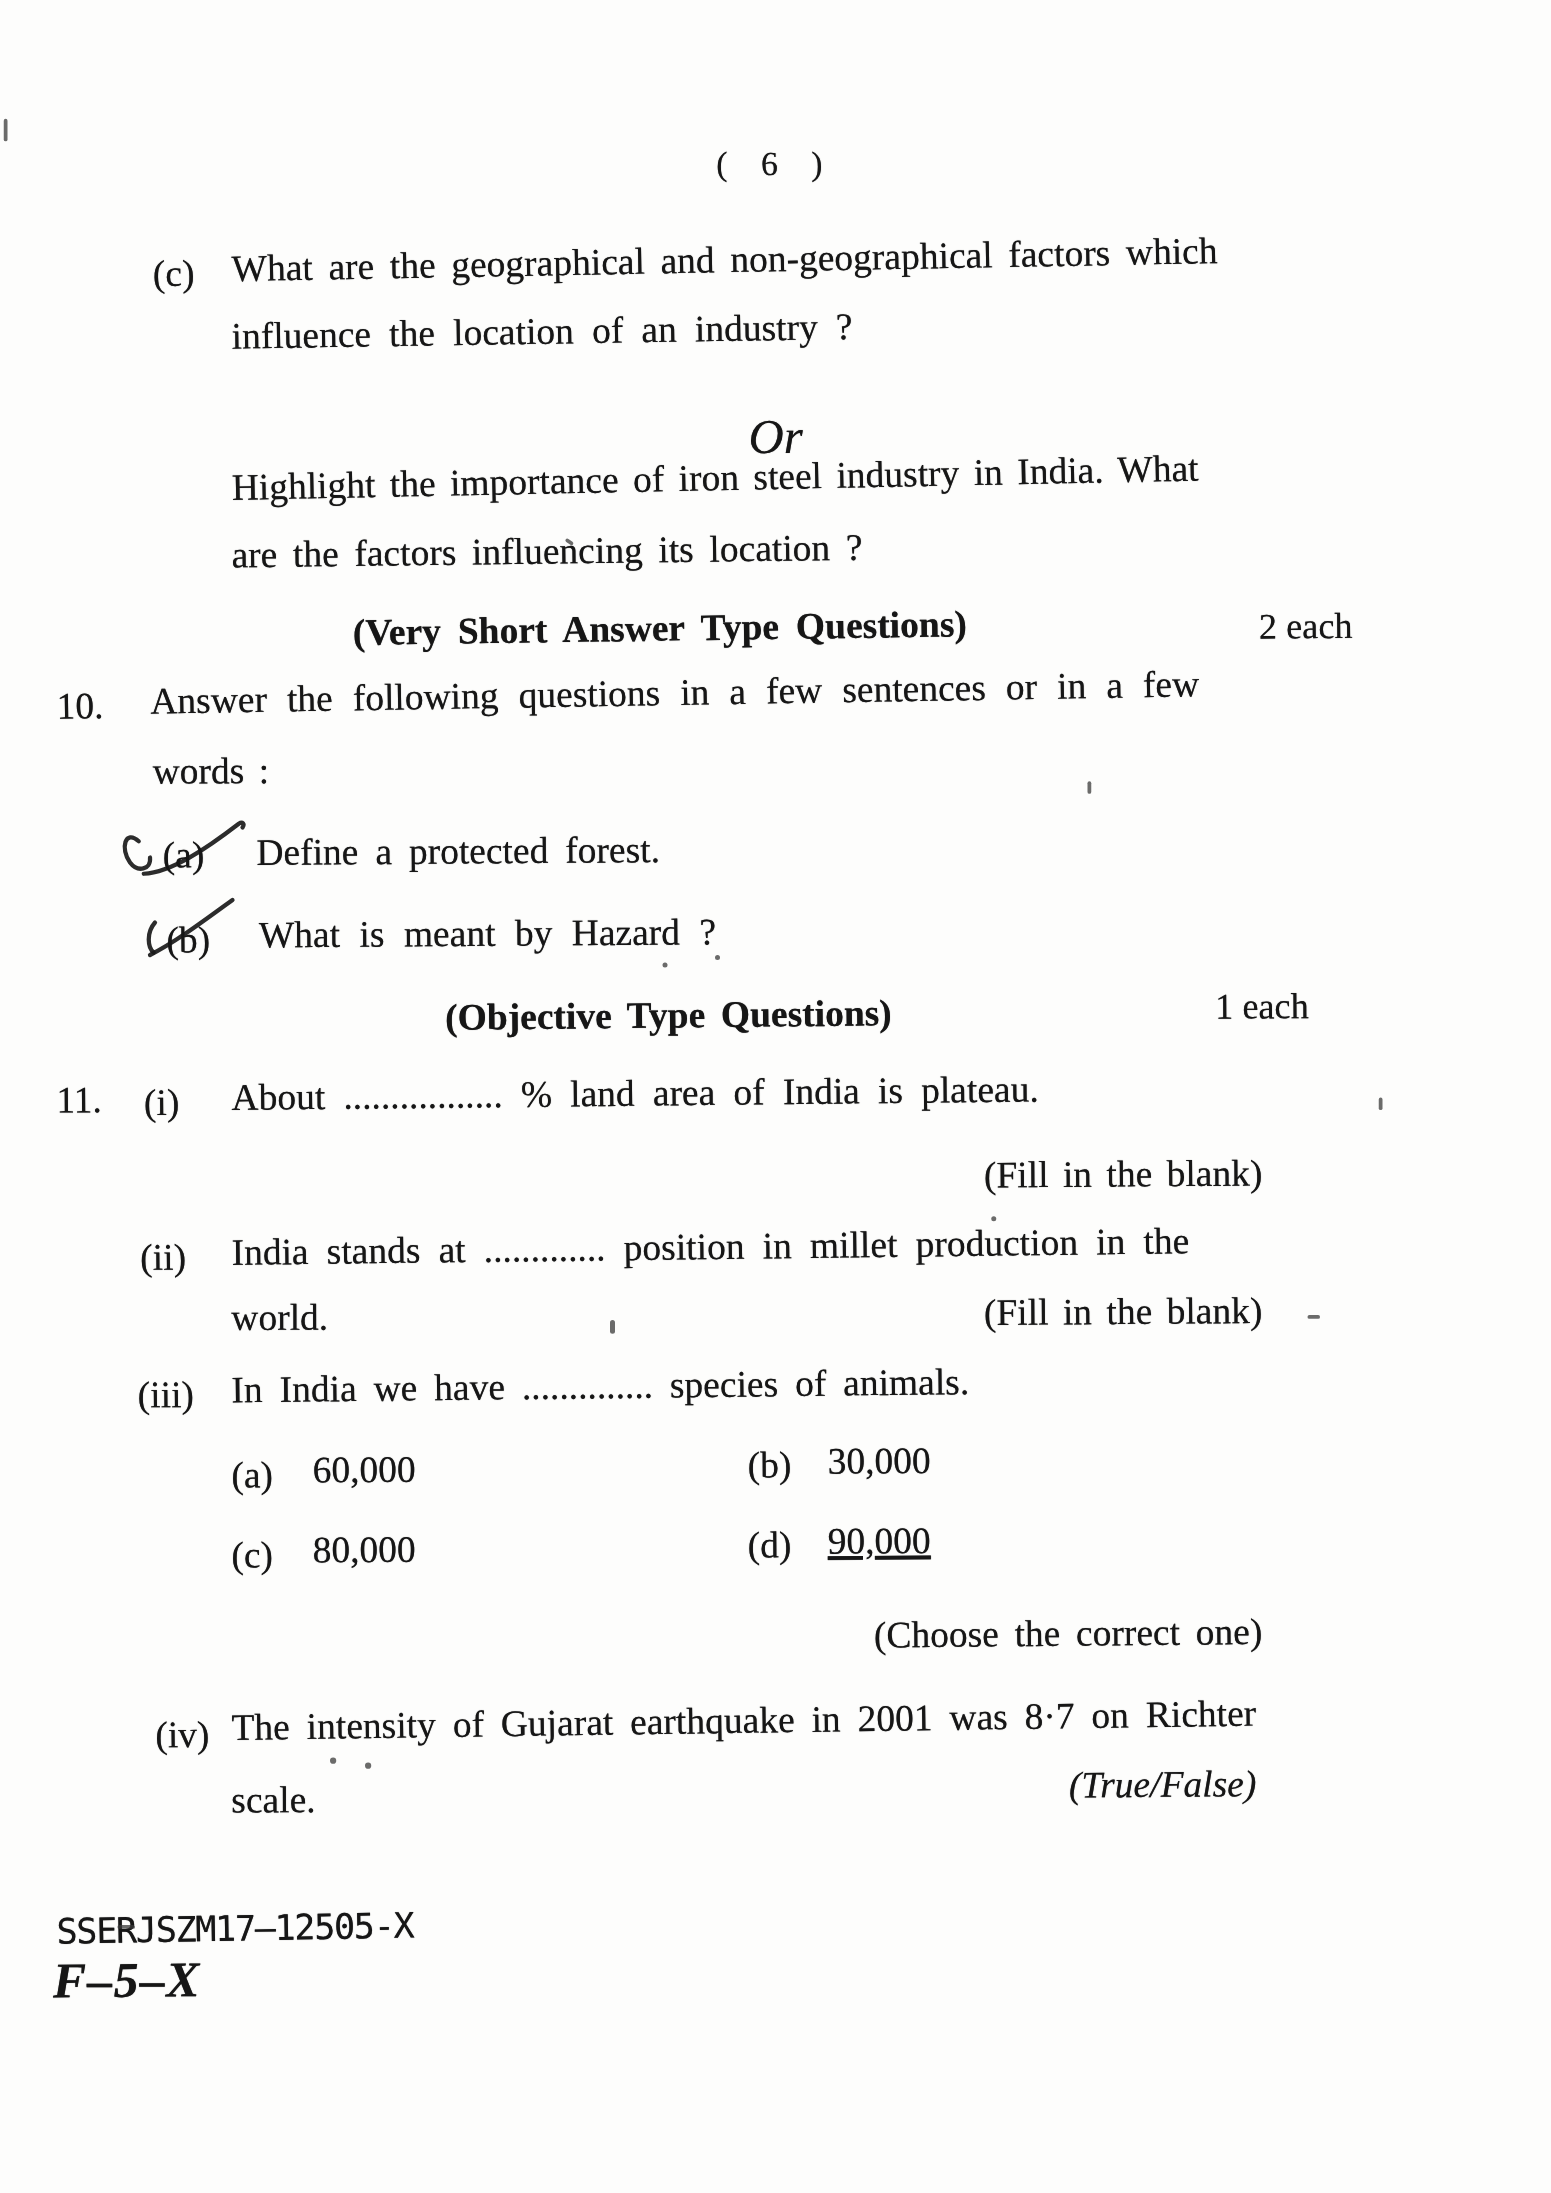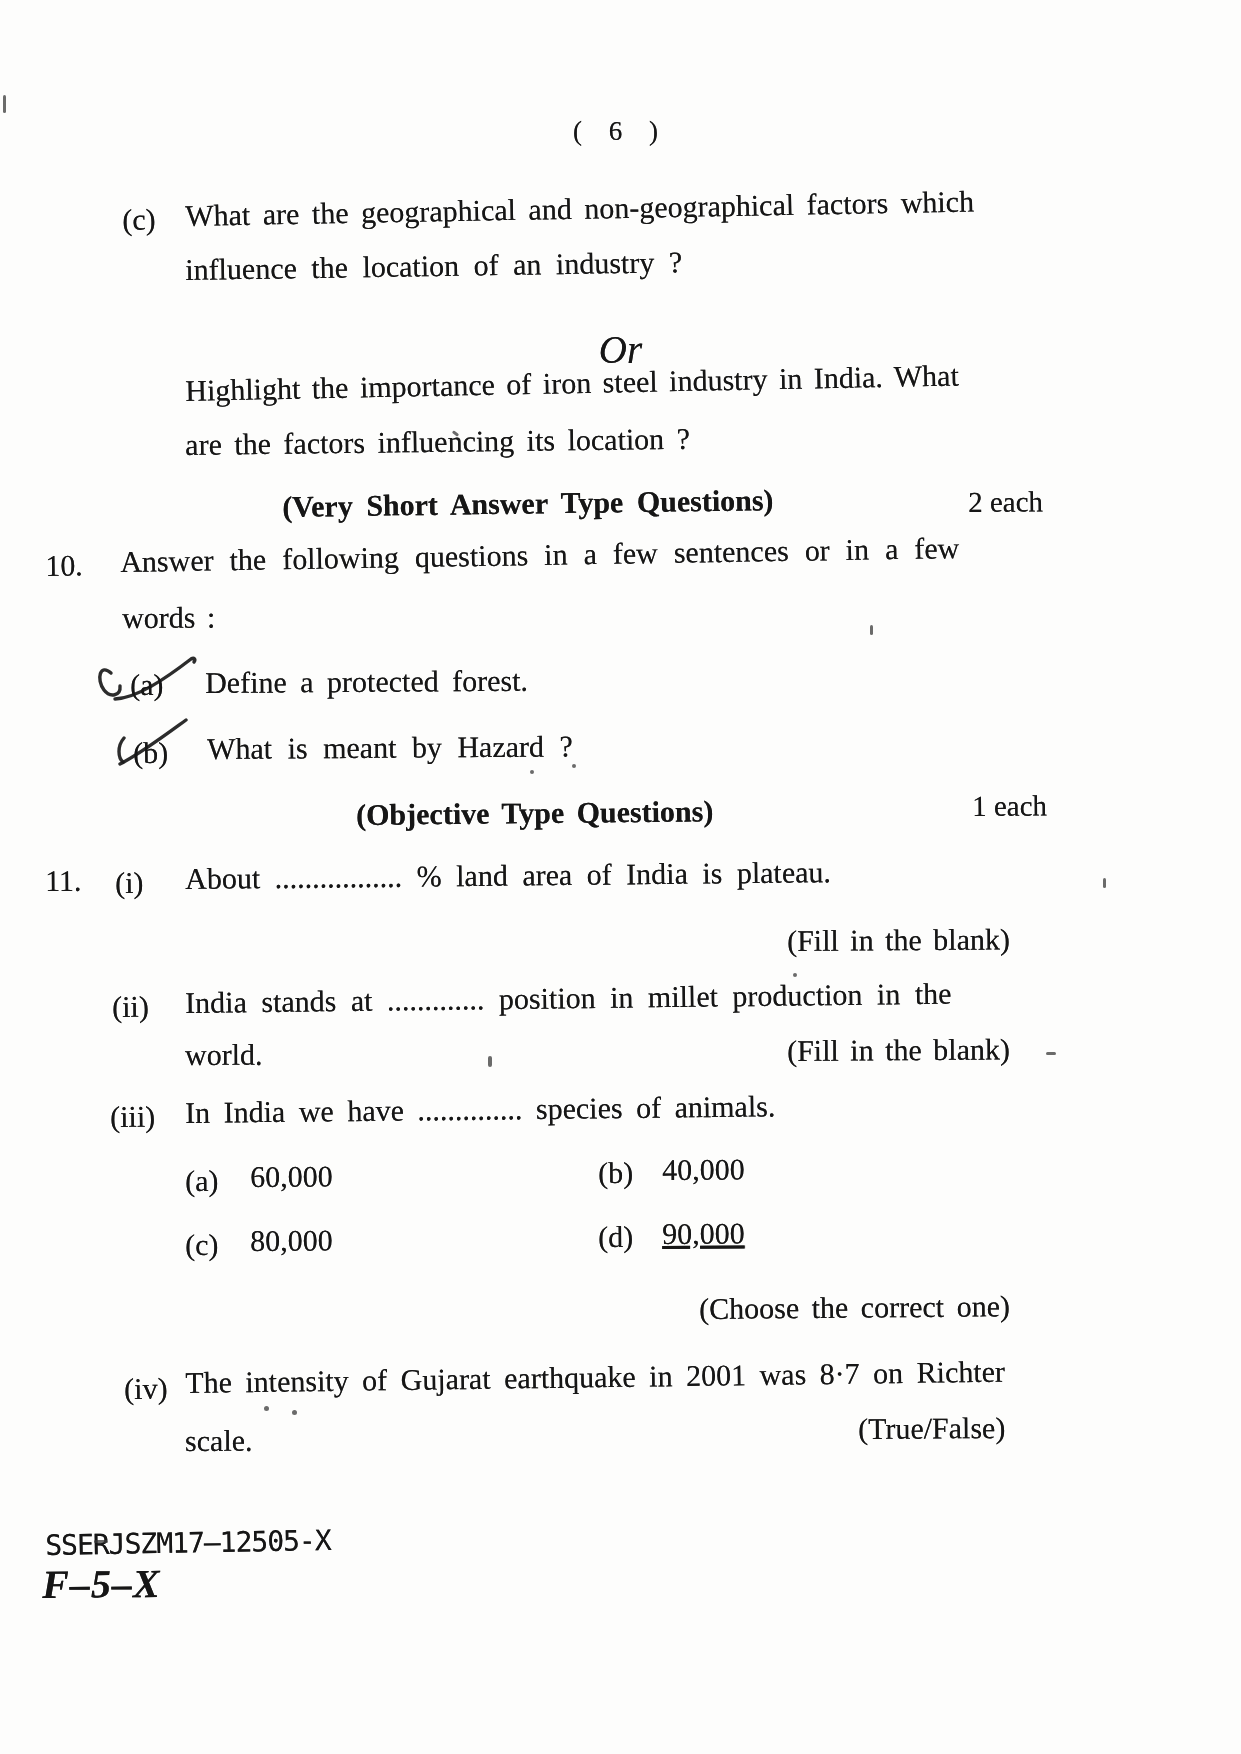--- a/index.html
+++ b/index.html
@@ -67,21 +67,21 @@
   <div class="ln" style="left:122px; top:203px; transform:rotate(-1deg);">(c)</div>
   <div class="ln" style="left:185px; top:199px; transform:rotate(-1.05deg); word-spacing:5px;">What are the geographical and non-geographical factors which</div>
   <div class="ln" style="left:185px; top:253px; transform:rotate(-0.9deg); word-spacing:7px;">influence the location of an industry ?</div>
 
   <div class="ln center it" style="top:328px; font-size:39px;">Or</div>
 
   <div class="ln" style="left:185px; top:374px; transform:rotate(-1.15deg); word-spacing:4px;">Highlight the importance of iron steel industry in India. What</div>
   <div class="ln" style="left:185px; top:428px; transform:rotate(-0.7deg); word-spacing:5px;">are the factors influencing its location ?</div>
 
   <div class="ln bold" style="left:282px; top:490px; transform:rotate(-0.8deg); word-spacing:6px;">(Very Short Answer Type Questions)</div>
-  <div class="ln marks" style="left:968px; top:486px; transform:rotate(-0.5deg);font-family:Liberation Serif, serif;">2 each</div>
+  <div class="ln marks" style="left:1007px; top:486px; transform:rotate(-0.5deg);font-family:Liberation Serif, serif;">2 each</div>
 
   <div class="ln" style="left:45px; top:549px; transform:rotate(-0.8deg);">10.</div>
   <div class="ln" style="left:120px; top:545px; transform:rotate(-0.95deg); word-spacing:8.5px;">Answer the following questions in a few sentences or in a few</div>
   <div class="ln" style="left:122px; top:601px; transform:rotate(-0.3deg); word-spacing:4px;">words :</div>
 
   <svg class="tick" style="left:95px; top:655px;" width="105" height="55" viewBox="0 0 105 55">
     <path d="M16,18 C5,8 1,24 9,35 C15,43 26,41 25,31"></path>
     <path d="M20,44 C42,43 70,24 96,4 C99,2 101,4 99,7"></path>
   </svg>
   <div class="ln" style="left:130px; top:668px; transform:rotate(-0.5deg);">(a)</div>
@@ -106,32 +106,32 @@
   <div class="ln" style="left:185px; top:986px; transform:rotate(-0.7deg); word-spacing:7px;">India stands at ............. position in millet production in the</div>
   <div class="ln" style="left:185px; top:1038px; transform:rotate(-0.2deg);">world.</div>
   <div class="ln" style="right:231px; top:1034px; transform:rotate(-0.4deg); word-spacing:4px;">(Fill in the blank)</div>
 
   <div class="ln" style="left:110px; top:1100px; transform:rotate(-0.6deg);">(iii)</div>
   <div class="ln" style="left:185px; top:1096px; transform:rotate(-0.65deg); word-spacing:6px;">In India we have .............. species of animals.</div>
 
   <div class="ln" style="left:185px; top:1164px; transform:rotate(-0.4deg);">(a)</div>
   <div class="ln" style="left:250px; top:1160px; transform:rotate(-0.4deg);">60,000</div>
   <div class="ln" style="left:598px; top:1156px; transform:rotate(-0.4deg);">(b)</div>
-  <div class="ln" style="left:662px; top:1153px; transform:rotate(-0.4deg);">40,000</div>
+  <div class="ln" style="left:662px; top:1153px; transform:rotate(-0.4deg);">30,000</div>
   <div class="ln" style="left:185px; top:1228px; transform:rotate(-0.4deg);">(c)</div>
   <div class="ln" style="left:250px; top:1224px; transform:rotate(-0.4deg);">80,000</div>
   <div class="ln" style="left:598px; top:1220px; transform:rotate(-0.4deg);">(d)</div>
   <div class="ln" style="left:662px; top:1217px; transform:rotate(-0.4deg);text-decoration:underline;">90,000</div>
 
   <div class="ln" style="right:231px; top:1292px; transform:rotate(-0.5deg); word-spacing:5px;">(Choose the correct one)</div>
 
   <div class="ln" style="left:124px; top:1372px; transform:rotate(-0.7deg);text-align:center;">(iv)</div>
   <div class="ln" style="left:185px; top:1366px; transform:rotate(-0.8deg); word-spacing:6px;">The intensity of Gujarat earthquake in 2001 was 8·7 on Richter</div>
   <div class="ln" style="left:185px; top:1424px; transform:rotate(-0.2deg);text-align:right;">scale.</div>
-  <div class="ln" style="right:236px; top:1412px; transform:rotate(-0.4deg);">(True/False)</div>
+  <div class="ln" style="right:236px; top:1412px; transform:rotate(-0.4deg);font-style:italic;">(True/False)</div>
 
   <div class="ln mono" style="left:45px; top:1530px; transform:rotate(-1deg);">SSERJSZM17—12505-X</div>
   <div class="ln formcode" style="left:42px; top:1562px; transform:rotate(-0.5deg);">F–5–X</div>
 
   <div class="speck dash" style="left:3px; top:95px; width:3px; height:18px;"></div>
   <div class="speck dash" style="left:452px; top:432px; width:7px; height:3px; transform:rotate(35deg);"></div>
   <div class="speck dash" style="left:870px; top:625px; width:3px; height:10px;"></div>
   <div class="speck" style="left:530px; top:770px; width:4px; height:4px;"></div>
   <div class="speck" style="left:572px; top:764px; width:4px; height:4px;"></div>
   <div class="speck dash" style="left:1103px; top:878px; width:3px; height:10px;"></div>

